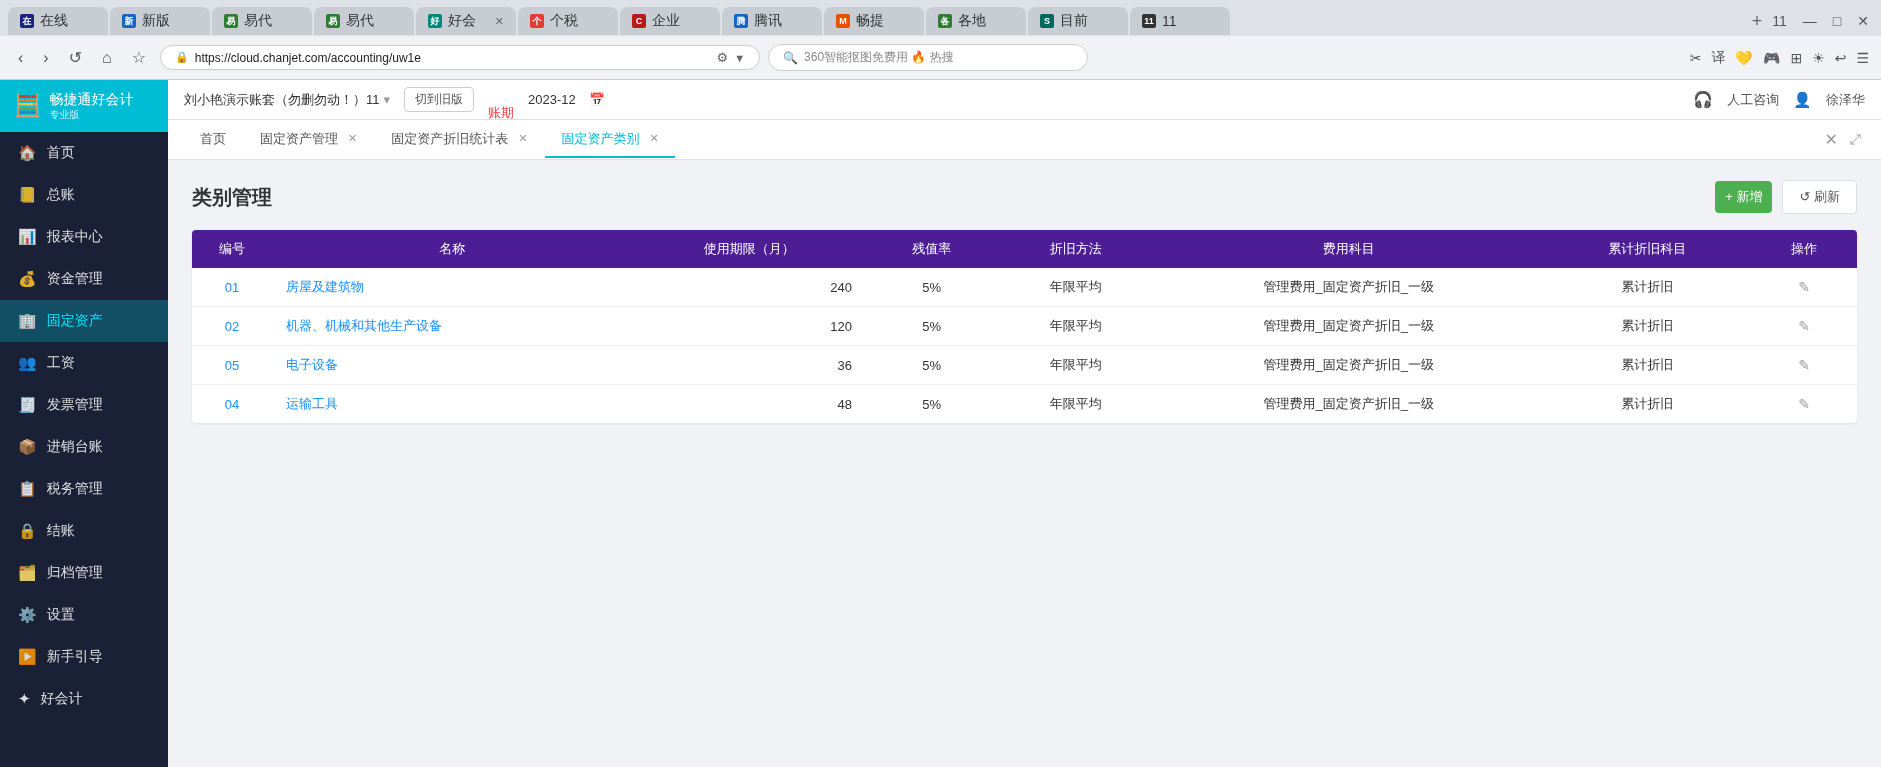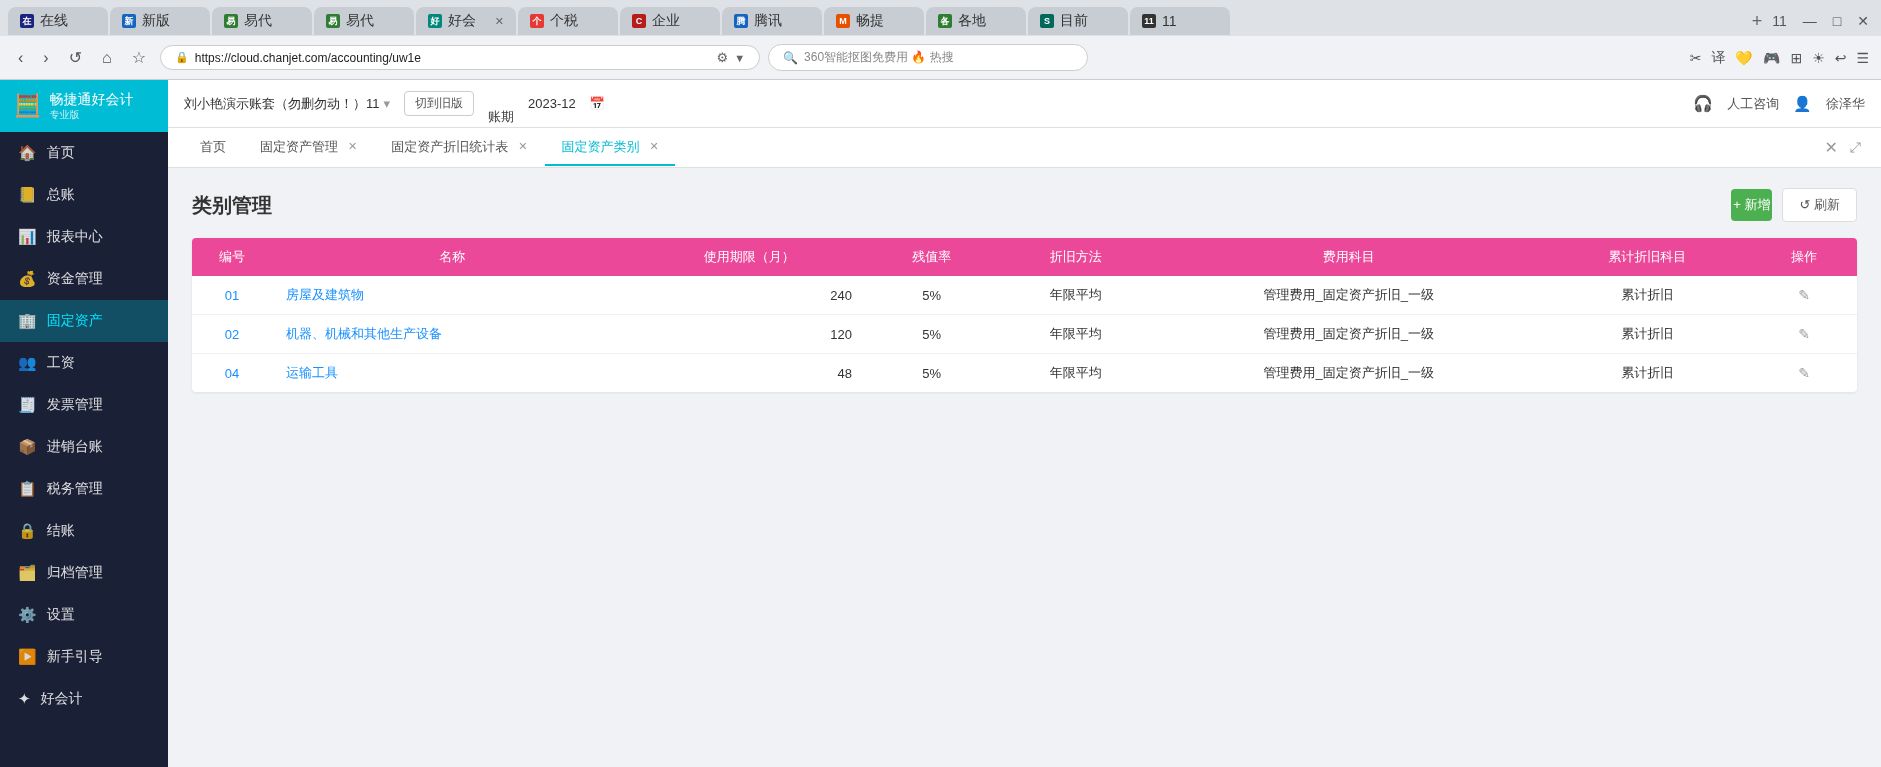--- a/index.html
+++ b/index.html
@@ -34,45 +34,45 @@
     .logo-text { font-size: 14px; font-weight: normal; color: white; line-height: 1.3; }
     .logo-sub { font-size: 10px; color: rgba(255,255,255,0.8); }
     .sidebar-item { display: flex; align-items: center; padding: 12px 18px; gap: 10px; cursor: pointer; font-size: 14px; color: rgba(255,255,255,0.85); transition: background 0.2s; }
     .sidebar-item.active { background: rgba(0,188,212,0.3); color: #00e5ff; }
     .sidebar-item .s-icon { font-size: 15px; }
 
     
     .main-content { flex: 1; display: flex; flex-direction: column; overflow: hidden; background: #f0f2f5; }
 
     
-    .app-header { background: white; border-bottom: 1px solid #e0e0e0; padding: 6px 16px; display: flex; align-items: center; gap: 14px; height: 48px; }
+    .app-header { background: white; border-bottom: 1px solid #e0e0e0; padding: 6px 16px; display: flex; align-items: center; gap: 14px; height: 40px; }
     .user-info { font-size: 13px; color: #333; display: flex; align-items: center; gap: 4px; }
-    .period-label { font-size: 13px; color: #404040; margin-top: 26px; }
+    .period-label { font-size: 13px; color: #ef4444; margin-top: 26px; }
     .period-value { font-size: 13px; color: #333; font-weight: 500; }
     .switch-btn { border: 1px solid #ccc; background: white; padding: 3px 10px; border-radius: 4px; font-size: 12px; cursor: pointer; color: #555; }
     .header-right { margin-left: auto; display: flex; align-items: center; gap: 14px; font-size: 13px; color: #555; }
 
     
     .page-tabs { background: white; border-bottom: 1px solid #e0e0e0; display: flex; align-items: center; padding: 0 16px; gap: 4px; height: 40px; }
     .page-tab { padding: 8px 16px; font-size: 13px; color: #555; cursor: pointer; border-bottom: 2px solid transparent; white-space: nowrap; display: flex; align-items: center; gap: 6px; }
     .page-tab.active { color: #00bcd4; border-bottom: 2px solid #00bcd4; }
     .page-tab .close-x { font-size: 11px; color: #999; margin-left: 4px; }
 
     
     .page-body { flex: 1; overflow-y: auto; padding: 20px 24px; }
 
     .category-header { display: flex; align-items: center; justify-content: space-between; margin-bottom: 16px; }
     .category-title { font-size: 20px; font-weight: 600; color: #333; }
     .header-actions { display: flex; align-items: center; gap: 10px; }
-    .btn-add { background: #4caf50; color: white; border: none; padding: 7px 2px; border-radius: 4px; font-size: 13px; cursor: pointer; display: flex; align-items: center; gap: 6px; }
+    .btn-add { background: #4caf50; color: white; border: none; padding: 7px 10px; border-radius: 4px; font-size: 13px; cursor: pointer; display: flex; align-items: center; gap: 6px; }
     .btn-refresh { background: white; color: #555; border: 1px solid #ddd; padding: 7px 16px; border-radius: 4px; font-size: 13px; cursor: pointer; display: flex; align-items: center; gap: 6px; }
 
     
     .data-table { width: 100%; border-collapse: collapse; background: white; border-radius: 4px; overflow: hidden; box-shadow: 0 1px 3px rgba(0,0,0,0.08); }
-    .data-table thead tr { background: #ec4899; color: white; }
+    .data-table thead tr { background: #4c1d95; color: white; }
     .data-table thead th { padding: 10px 14px; font-size: 13px; font-weight: 500; text-align: center; border: none; }
     .data-table thead th:first-child { text-align: center; width: 80px; }
     .data-table thead th:nth-child(2) { }
     .data-table tbody tr { border-bottom: 1px solid #f0f0f0; }
     .data-table tbody tr:last-child { border-bottom: none; }
     .data-table tbody td { padding: 10px 14px; font-size: 13px; color: #333; text-align: center; }
     .data-table tbody td.name-col { color: #1890ff; text-align: left; cursor: pointer; }
     .data-table tbody td.code-col { color: #1890ff; cursor: pointer; }
     .data-table tbody td.right-num { text-align: right; }
     .edit-icon { color: #999; cursor: pointer; font-size: 14px; }
@@ -336,20 +336,30 @@
     <td class="code-col">02</td>
     <td class="name-col">机器、机械和其他生产设备</td>
     <td class="right-num">120</td>
     <td>5%</td>
     <td>年限平均</td>
     <td>管理费用_固定资产折旧_一级</td>
     <td>累计折旧</td>
     <td><span class="edit-icon">✎</span></td>
   </tr>
             <tr>
+    <td class="code-col">05</td>
+    <td class="name-col">电子设备</td>
+    <td class="right-num">36</td>
+    <td>5%</td>
+    <td>年限平均</td>
+    <td>管理费用_固定资产折旧_一级</td>
+    <td>累计折旧</td>
+    <td><span class="edit-icon">✎</span></td>
+  </tr>
+            <tr>
     <td class="code-col">04</td>
     <td class="name-col">运输工具</td>
     <td class="right-num">48</td>
     <td>5%</td>
     <td>年限平均</td>
     <td>管理费用_固定资产折旧_一级</td>
     <td>累计折旧</td>
     <td><span class="edit-icon">✎</span></td>
   </tr>
           </tbody>

